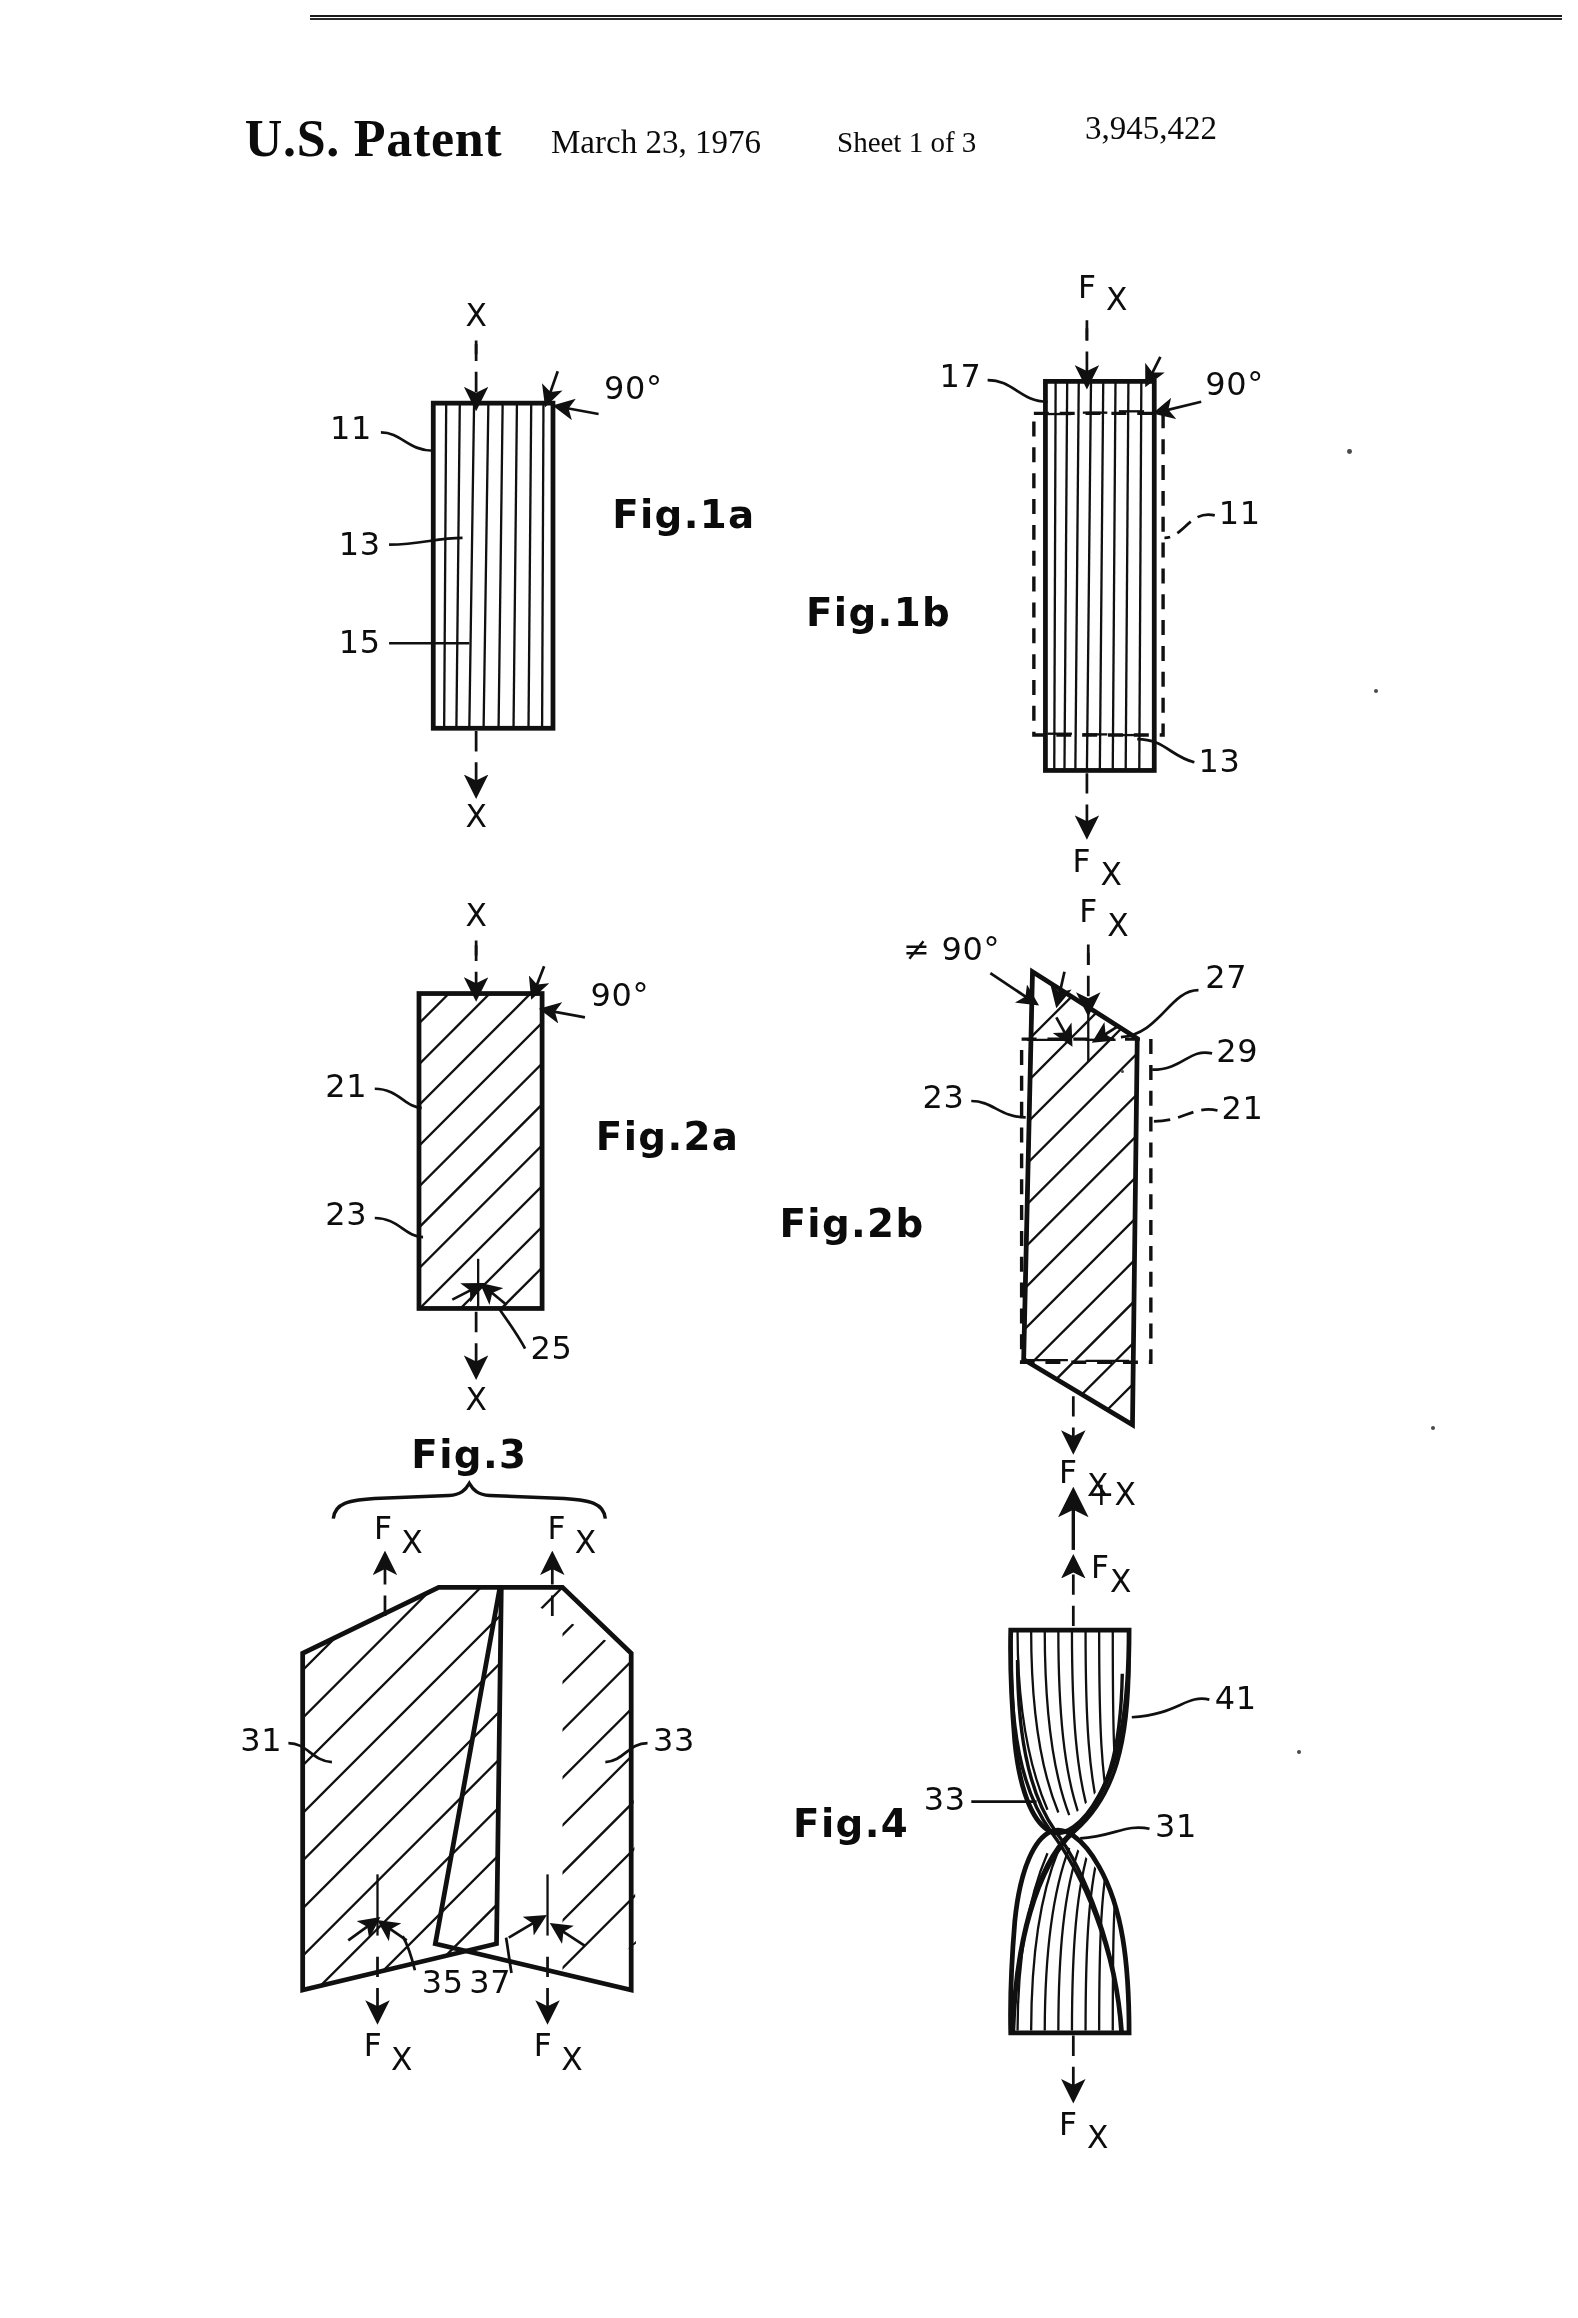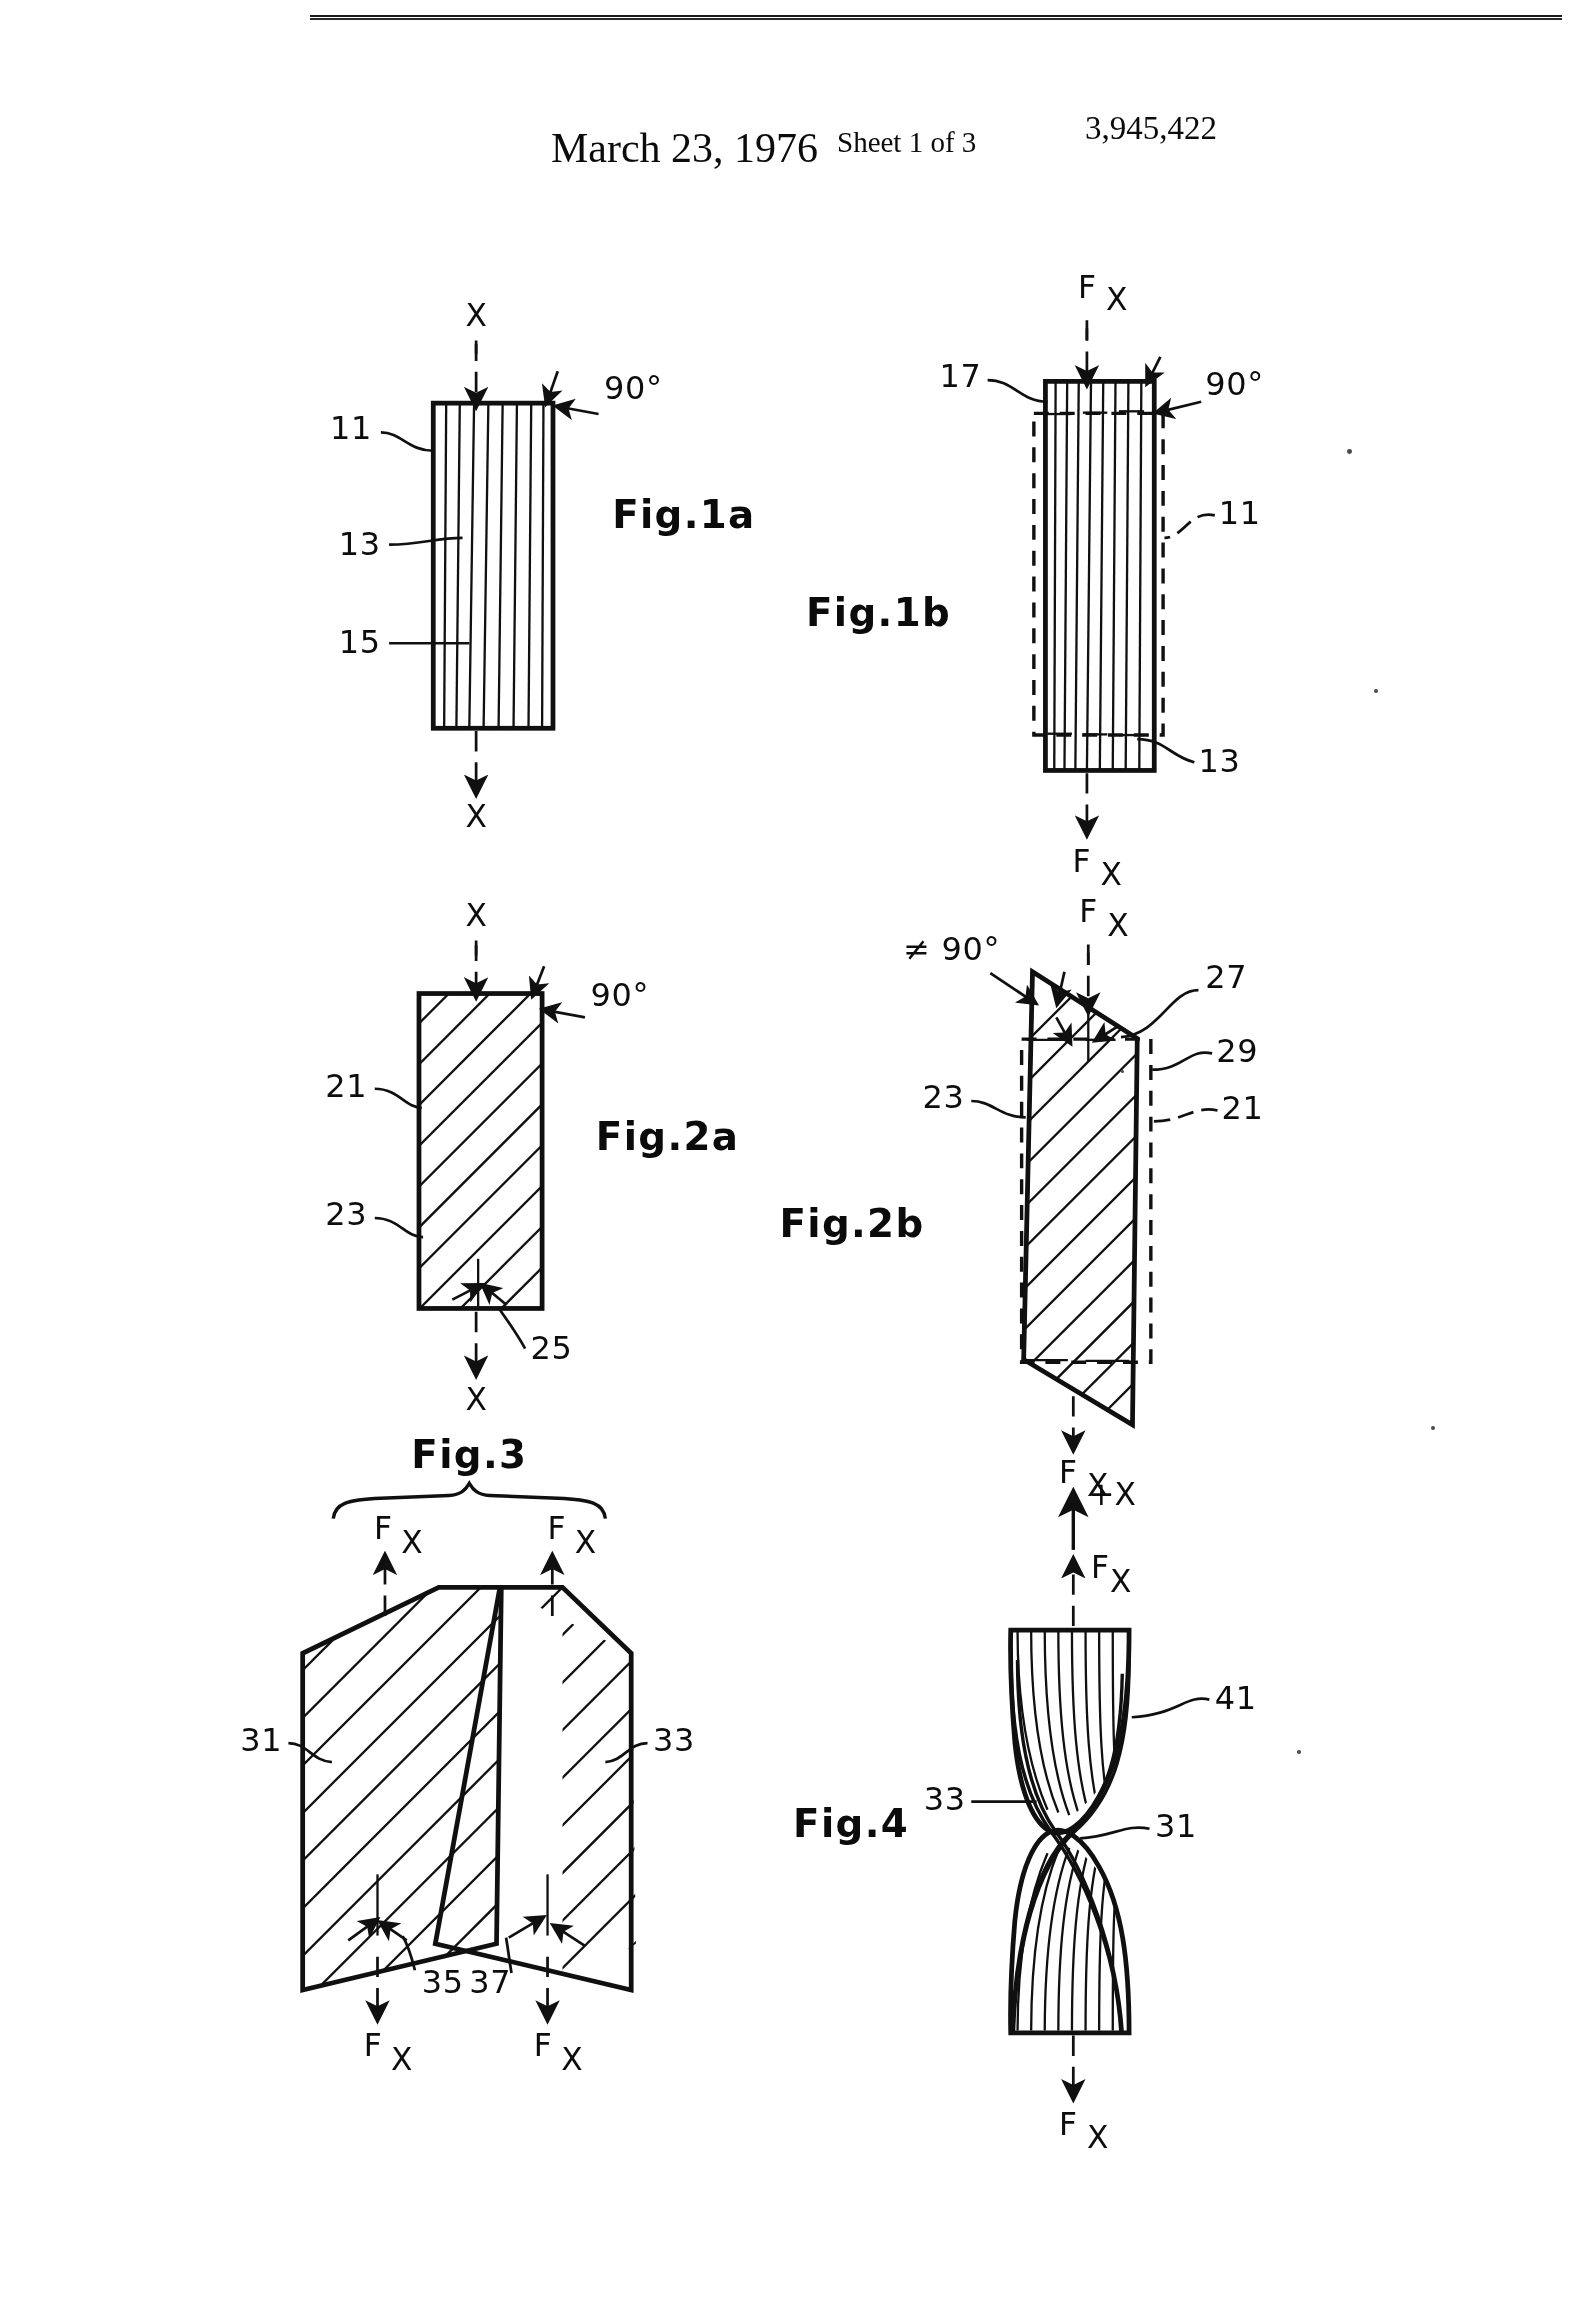--- a/index.html
+++ b/index.html
@@ -5,21 +5,21 @@
   html,body{margin:0;padding:0;background:#ffffff;}
   body{width:1578px;height:2319px;position:relative;font-family:"Liberation Serif",serif;overflow:hidden;}
   #sheet{position:absolute;inset:0;background:#fff;}
   
   .top-rule{position:absolute;left:310px;top:15px;width:1252px;height:2px;background:#1a1a1a;}
   .top-rule.b{top:18.4px;height:1.4px;background:#2a2a2a;}
   
   .hdr{position:absolute;left:0;top:109px;width:1578px;height:88px;}
   .hdr-inner{position:absolute;left:238px;top:0;width:1157px;height:88px;}
   .h-uspat{position:absolute;left:6.8px;top:0px;font-family:"Liberation Serif",serif;font-weight:700;font-size:52px;letter-spacing:0.7px;color:#0b0b0b;white-space:nowrap;}
-  .h-date{position:absolute;left:313px;top:15px;font-family:"Liberation Serif",serif;font-size:42px;color:#0b0b0b;white-space:nowrap;}
+  .h-date{position:absolute;left:313px;top:15px;font-family:"Liberation Serif",serif;font-size:33px;color:#0b0b0b;white-space:nowrap;}
   .h-sheet{position:absolute;left:599px;top:17px;font-family:"Liberation Serif",serif;font-size:29px;color:#0b0b0b;white-space:nowrap;}
   .h-num{position:absolute;left:847px;top:1.4px;font-family:"Liberation Serif",serif;font-size:33px;color:#0b0b0b;white-space:nowrap;}
   
   svg.draw{position:absolute;left:0;top:0;width:1578px;height:2319px;}
   .ln{stroke:#101010;fill:none;}
   .thick{stroke-width:7;}
   .med{stroke-width:5;}
   .thin{stroke-width:4;}
   .hair{stroke-width:3.4;}
   .dash{stroke-dasharray:22 16;}
@@ -32,20 +32,21 @@
 </head>
 <body>
 
 <div id="sheet">
 
   <div class="top-rule"></div>
   <div class="top-rule b"></div>
 
   <div class="hdr">
     <div class="hdr-inner">
+      <div class="h-uspat">U.S. Patent</div>
       <div class="h-date">March 23, 1976</div>
       <div class="h-sheet">Sheet 1 of 3</div>
       <div class="h-num">3,945,422</div>
     </div>
   </div>
 
   <svg class="draw" viewBox="0 0 2320 3408">
     <defs>
       <marker id="ah" markerWidth="9" markerHeight="9" refX="5" refY="4.5" orient="auto">
         <path d="M0,0 L9,4.5 L0,9 L2.2,4.5 z" fill="#101010"></path>

